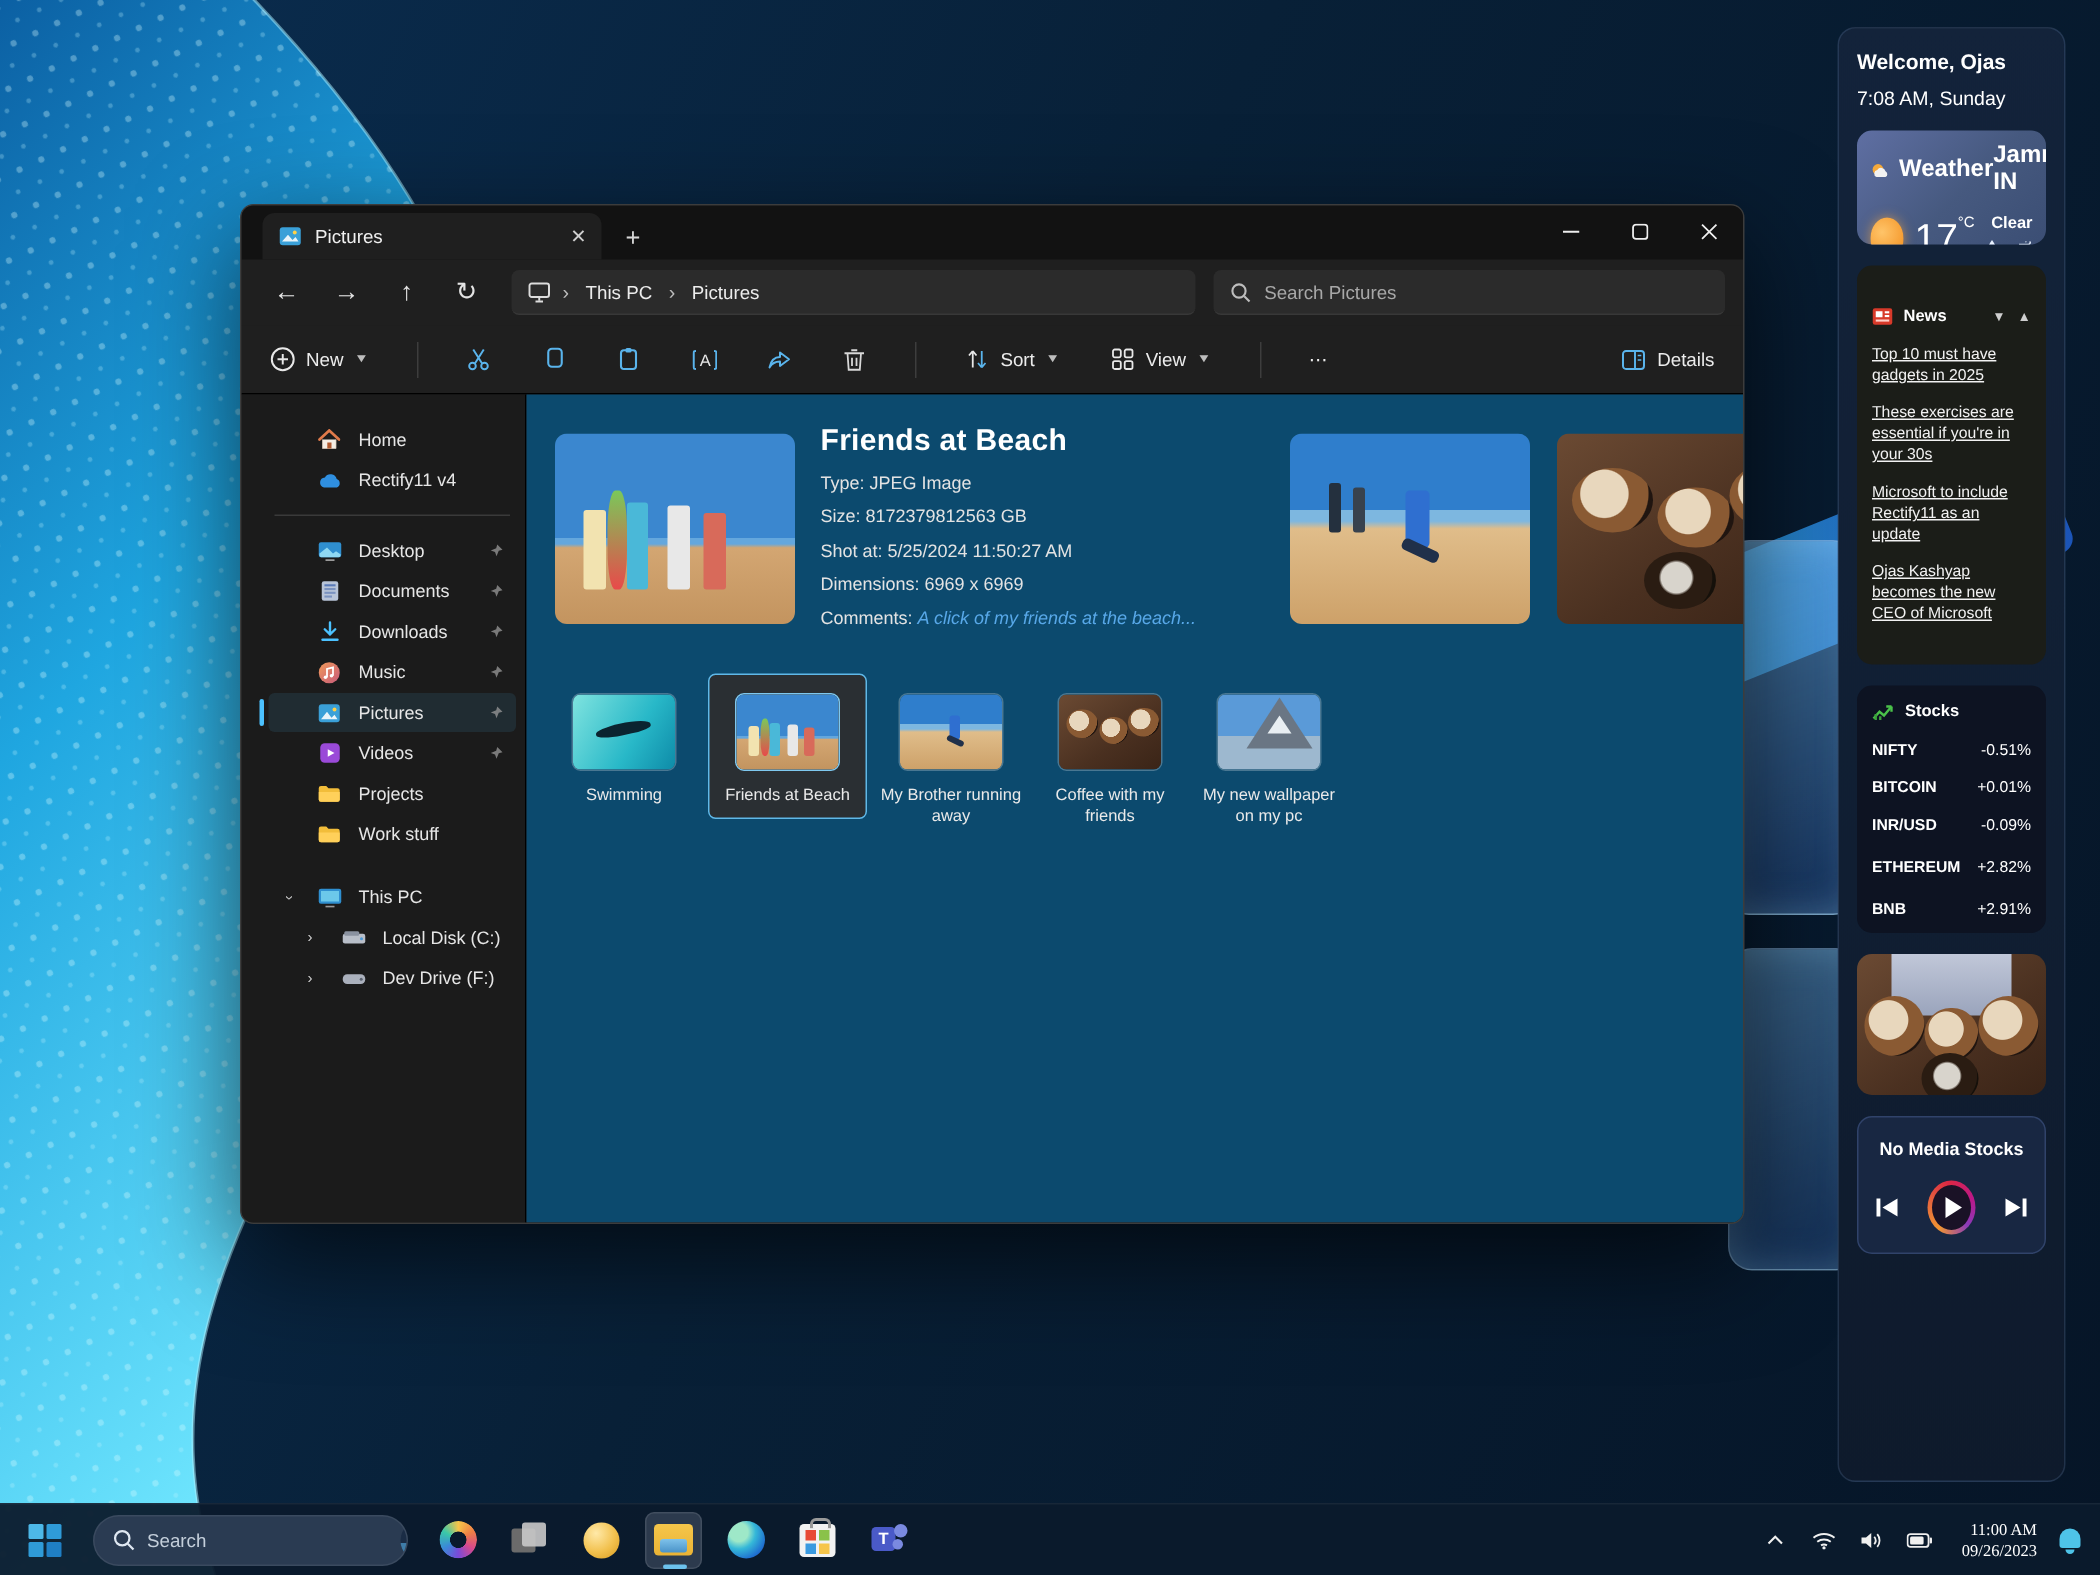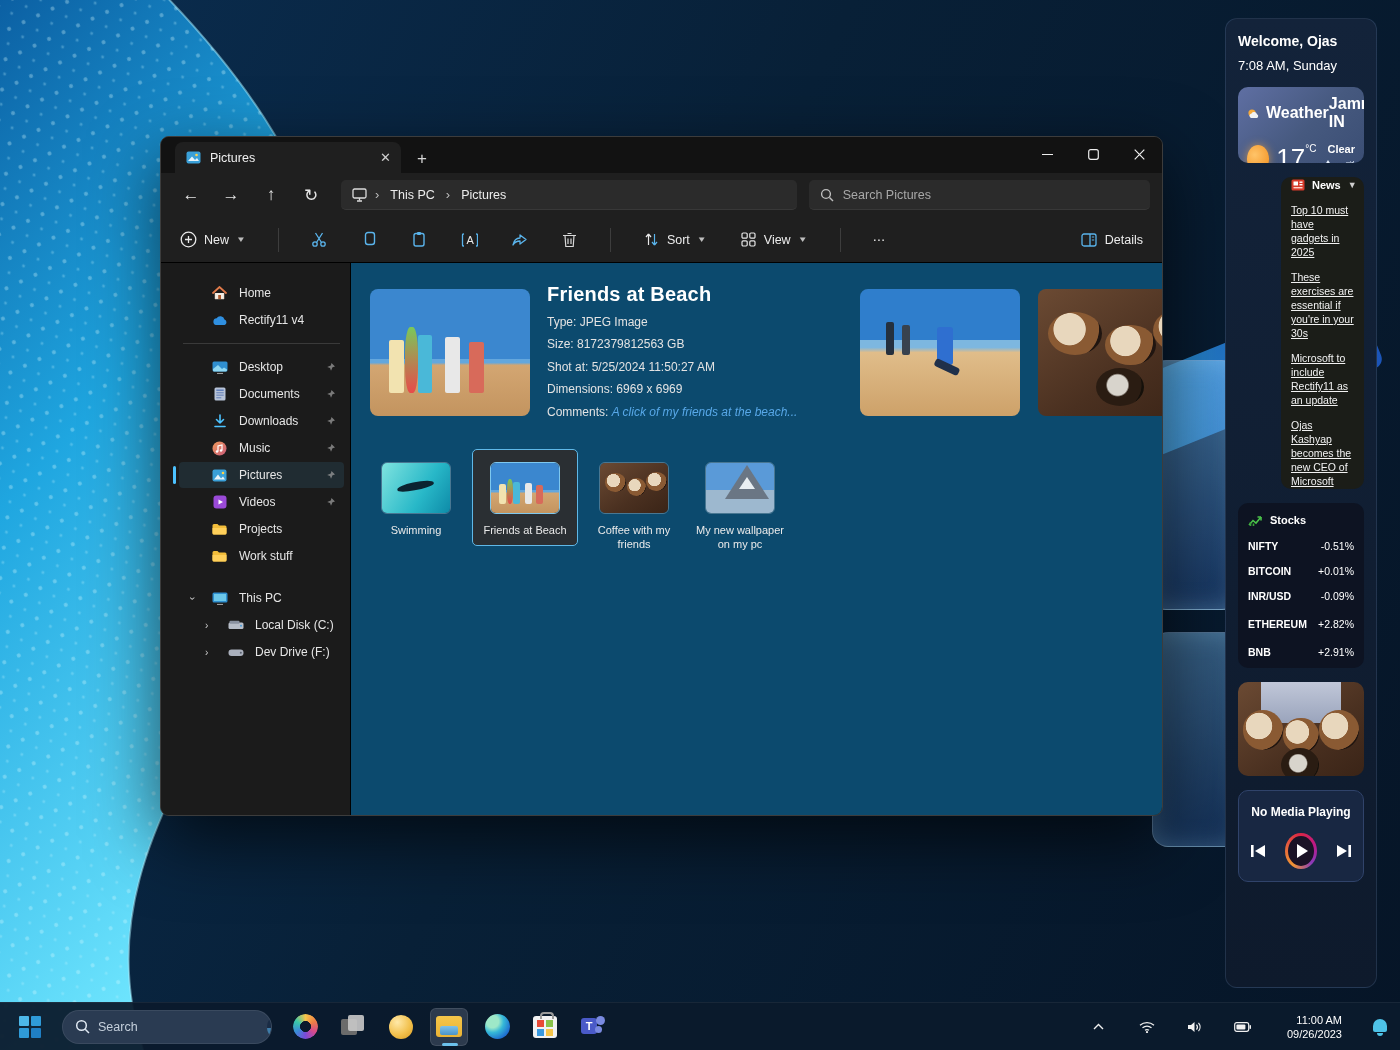--- a/index.html
+++ b/index.html
@@ -133,21 +133,21 @@
   }
   .weather-head { display:flex; align-items:center; font-size:16px; font-weight:700; }
   .weather-loc { margin-left:auto; }
   .weather-body { display:flex; align-items:center; margin-top:8px; }
   .sun { width:28px; height:28px; border-radius:50%; background:radial-gradient(circle at 35% 35%,#ffc469,#f59a2e 70%,#e2801d); box-shadow:0 0 8px rgba(255,170,60,.6); }
   .temp { font-size:26px; font-weight:400; margin-left:7px; }
   .deg { font-size:10px; vertical-align:top; }
   .weather-right { margin-left:auto; text-align:right; }
   .cond { font-size:11px; font-weight:700; }
   .wstats { font-size:7.5px; margin-top:3px; display:flex; gap:7px; justify-content:flex-end; color:#e8eef8; }
-  .news { background:#1b1d18; padding:1px 10px;margin-left:43px; }
+  .news { background:#1b1d18; padding:27px 10px; }
   .news-head { display:flex; align-items:center; gap:7px; font-size:11px; font-weight:700; }
   .news-chevs { margin-left:auto; display:flex; gap:8px; color:#cfcfcf; font-size:9px; }
   .news-item { display:block; font-size:10.5px; line-height:14px; color:#f2f2f2; text-decoration:underline; margin-top:11px; }
   .stocks { background:#0d1322; padding:10px; }
   .stock-row { display:flex; font-size:10.5px; font-weight:700; margin-top:13px; }
   .stock-row .chg { margin-left:auto; font-weight:400; }
   .photo-card { height:94px; }
   .media { background:#182742; border:1px solid #30436a; padding:14px 10px 12px; }
   .media-status { text-align:center; font-size:12px; font-weight:700; }
   .media-controls { display:flex; align-items:center; justify-content:center; gap:18px; margin-top:14px; }
@@ -190,21 +190,21 @@
   .folder-ic { width:26px; height:21px; position:relative; }
   .folder-ic::before { content:""; position:absolute; inset:0; background:linear-gradient(#f5c64a,#eab335); border-radius:3px; }
   .folder-ic::after { content:""; position:absolute; left:4px; bottom:2px; width:18px; height:9px; background:linear-gradient(#7ec2ea,#4a93c8); border-radius:2px; }
   .edge-ic { width:25px; height:25px; border-radius:50%; background:radial-gradient(circle at 30% 30%,#9ee8c8 0 25%,#35b8d8 45%,#1f6fd0 75%,#1a4fb0); }
   .store-ic { width:24px; height:22px; background:#f2f2f2; border-radius:3px; position:relative; }
   .store-ic::before { content:""; position:absolute; left:4px; top:4px; width:7px; height:7px; background:#e84a35; box-shadow:9px 0 0 #8ac24a,0 9px 0 #3a9ae0, 9px 9px 0 #f6c54a; }
   .store-ic::after { content:""; position:absolute; left:7px; top:-4px; width:10px; height:5px; border:2px solid #9a9a9a; border-bottom:none; border-radius:4px 4px 0 0; }
   .teams-ic { width:24px; height:24px; position:relative; }
   .teams-ic::before { content:"T"; position:absolute; left:0; top:3px; width:16px; height:16px; background:#4a5ac8; color:#fff; font-size:11px; font-weight:700; display:flex; align-items:center; justify-content:center; border-radius:3px; }
   .teams-ic::after { content:""; position:absolute; right:0; top:1px; width:9px; height:9px; background:#7a8ae0; border-radius:50%; box-shadow:-2px 9px 0 -1px #7a8ae0; }
-  .tray { margin-left:auto; display:flex; align-items:center; gap:20px; }
+  .tray { margin-left:auto; display:flex; align-items:center; gap:4px;font-family:Liberation Serif, serif; }
   .tray-ic { width:28px; height:32px; display:flex; align-items:center; justify-content:center; color:#f0f0f0; }
   .clock { text-align:right; font-size:11px; line-height:14px; margin:0 8px 0 10px; }
   .bell { width:20px; height:20px; position:relative; }
   .bell::before { content:""; position:absolute; left:3px; top:2px; width:14px; height:13px; background:#4ec3e8; border-radius:7px 7px 2px 2px; }
   .bell::after { content:""; position:absolute; left:7px; bottom:1px; width:6px; height:3px; background:#4ec3e8; border-radius:0 0 3px 3px; }
 
   svg { display:block; }
 </style>
 </head>
 <body>
@@ -624,20 +624,29 @@
             <div class="p" style="left:32%; width:10%; height:44%; background:#4ab8d8;"></div>
             <div class="p" style="left:50%; width:10%; height:42%; background:#e8e8e8;"></div>
             <div class="p" style="left:66%; width:10%; height:38%; background:#d86a5a;"></div>
             <div class="p" style="left:23%; width:9%; height:50%; background:linear-gradient(#7ac85a,#e84a4a); border-radius:40%;"></div>
           </div>
             </div>
           <div class="tlabel">Friends at Beach</div>
         </div>
         <div class="thumb">
           <div class="timg">
+              <div class="art art-brother">
+            <div style="position:absolute; left:48%; top:28%; width:11%; height:32%; background:#2f6fd0; border-radius:2px;"></div>
+            <div style="position:absolute; left:45%; top:58%; width:18%; height:7%; background:#20304a; border-radius:2px; transform:rotate(25deg);"></div>
+          </div>
+            </div>
+          <div class="tlabel">My Brother running away</div>
+        </div>
+        <div class="thumb">
+          <div class="timg">
               <div class="art art-coffee">
             <div class="cup" style="left:8%; top:20%; width:30%; height:38%;"></div>
             <div class="cup" style="left:40%; top:30%; width:28%; height:36%;"></div>
             <div class="cup" style="left:68%; top:18%; width:30%; height:38%;"></div>
           </div>
             </div>
           <div class="tlabel">Coffee with my friends</div>
         </div>
         <div class="thumb">
           <div class="timg">
@@ -746,21 +755,21 @@
     <div class="art art-coffee">
       <div style="position:absolute; left:18%; top:-8%; width:64%; height:52%; background:linear-gradient(#c8cede,#9aa4bc); border-radius:8px;"></div>
       <div class="cup" style="left:4%; top:30%; width:32%; height:42%;"></div>
       <div class="cup" style="left:36%; top:38%; width:28%; height:38%;"></div>
       <div class="cup" style="left:64%; top:30%; width:32%; height:42%;"></div>
       <div class="cup" style="left:34%; top:70%; width:30%; height:36%; background:radial-gradient(circle at 45% 45%,#d8d4cc 0 30%,#2a1c12 35% 70%,#15100a 72%);"></div>
     </div>
   </div>
 
   <div class="wcard media">
-    <div class="media-status">No Media Playing</div>
+    <div class="media-status">No Media Stocks</div>
     <div class="media-controls">
       <span>
         <svg width="18" height="14">
             <path d="M16 1 L6 7 L16 13 Z" fill="#fff"></path>
             <rect x="2" y="1" width="2.6" height="12" fill="#fff"></rect>
           </svg>
       </span>
       <span class="play-btn">
           <span class="play-tri"></span>
         </span>

